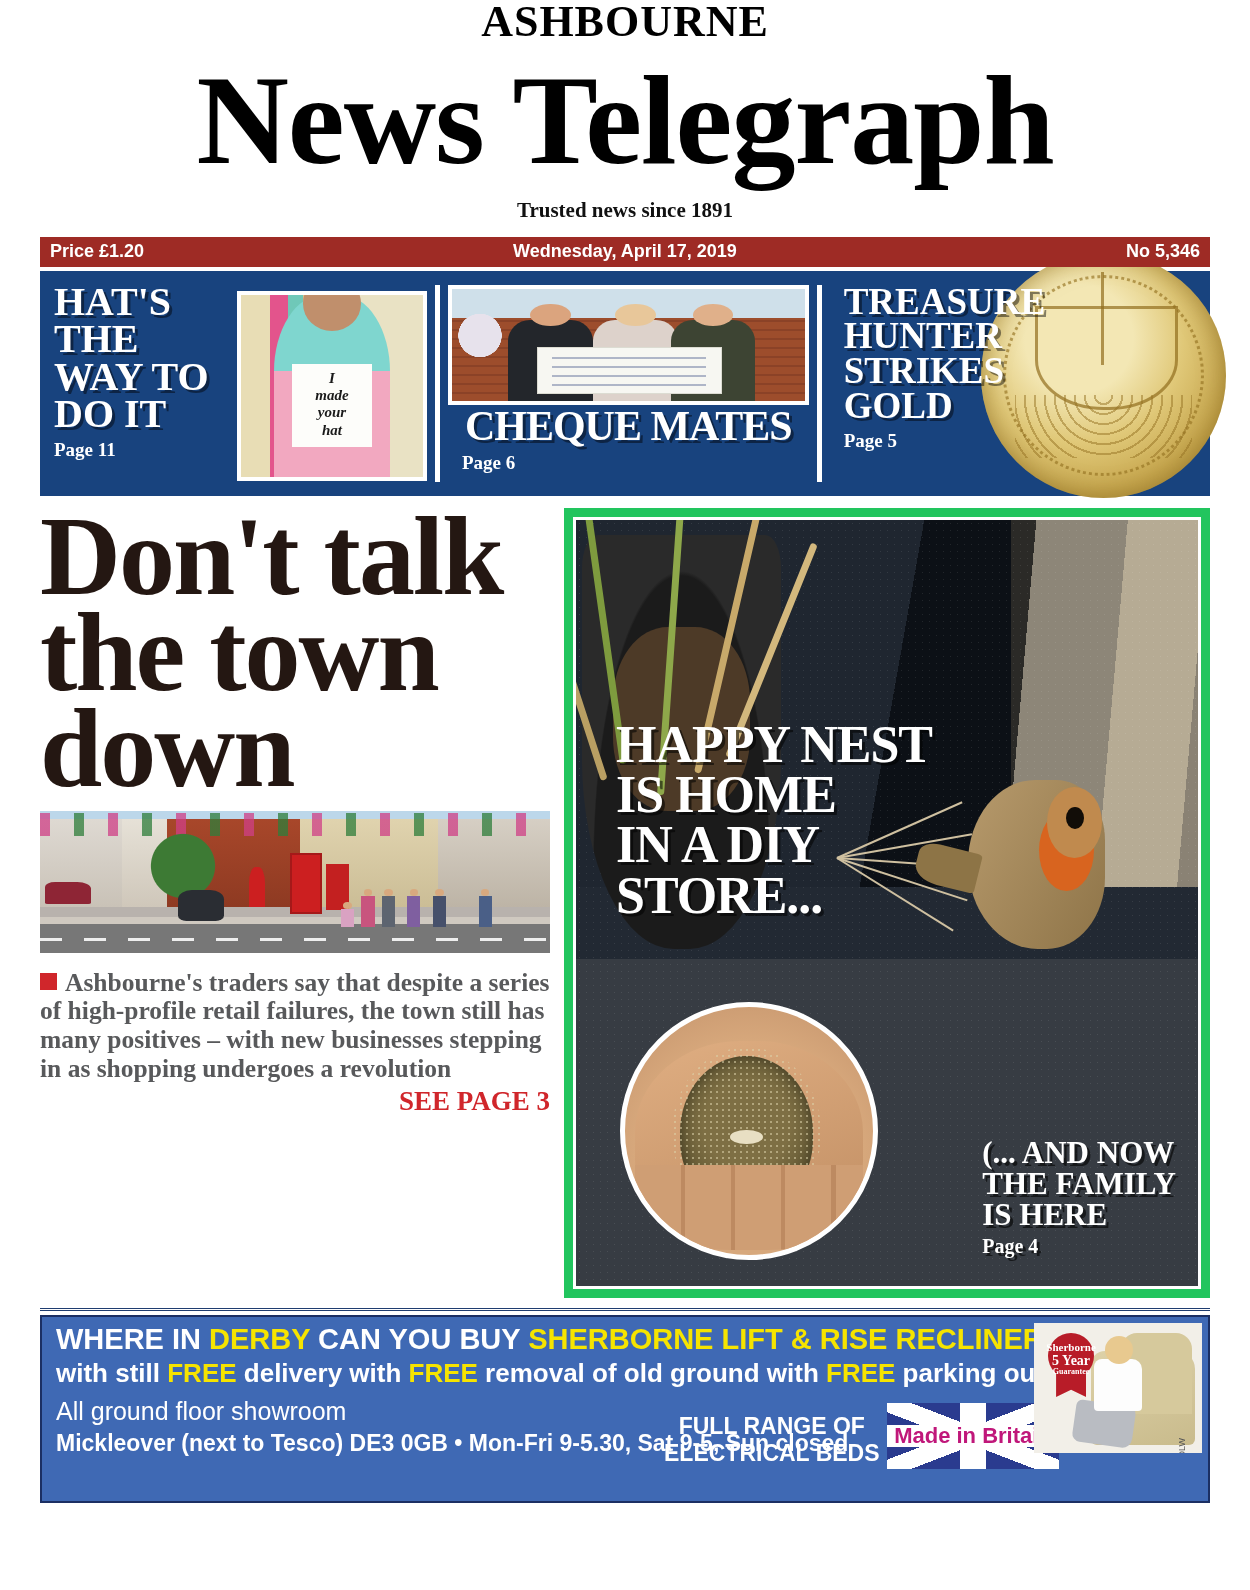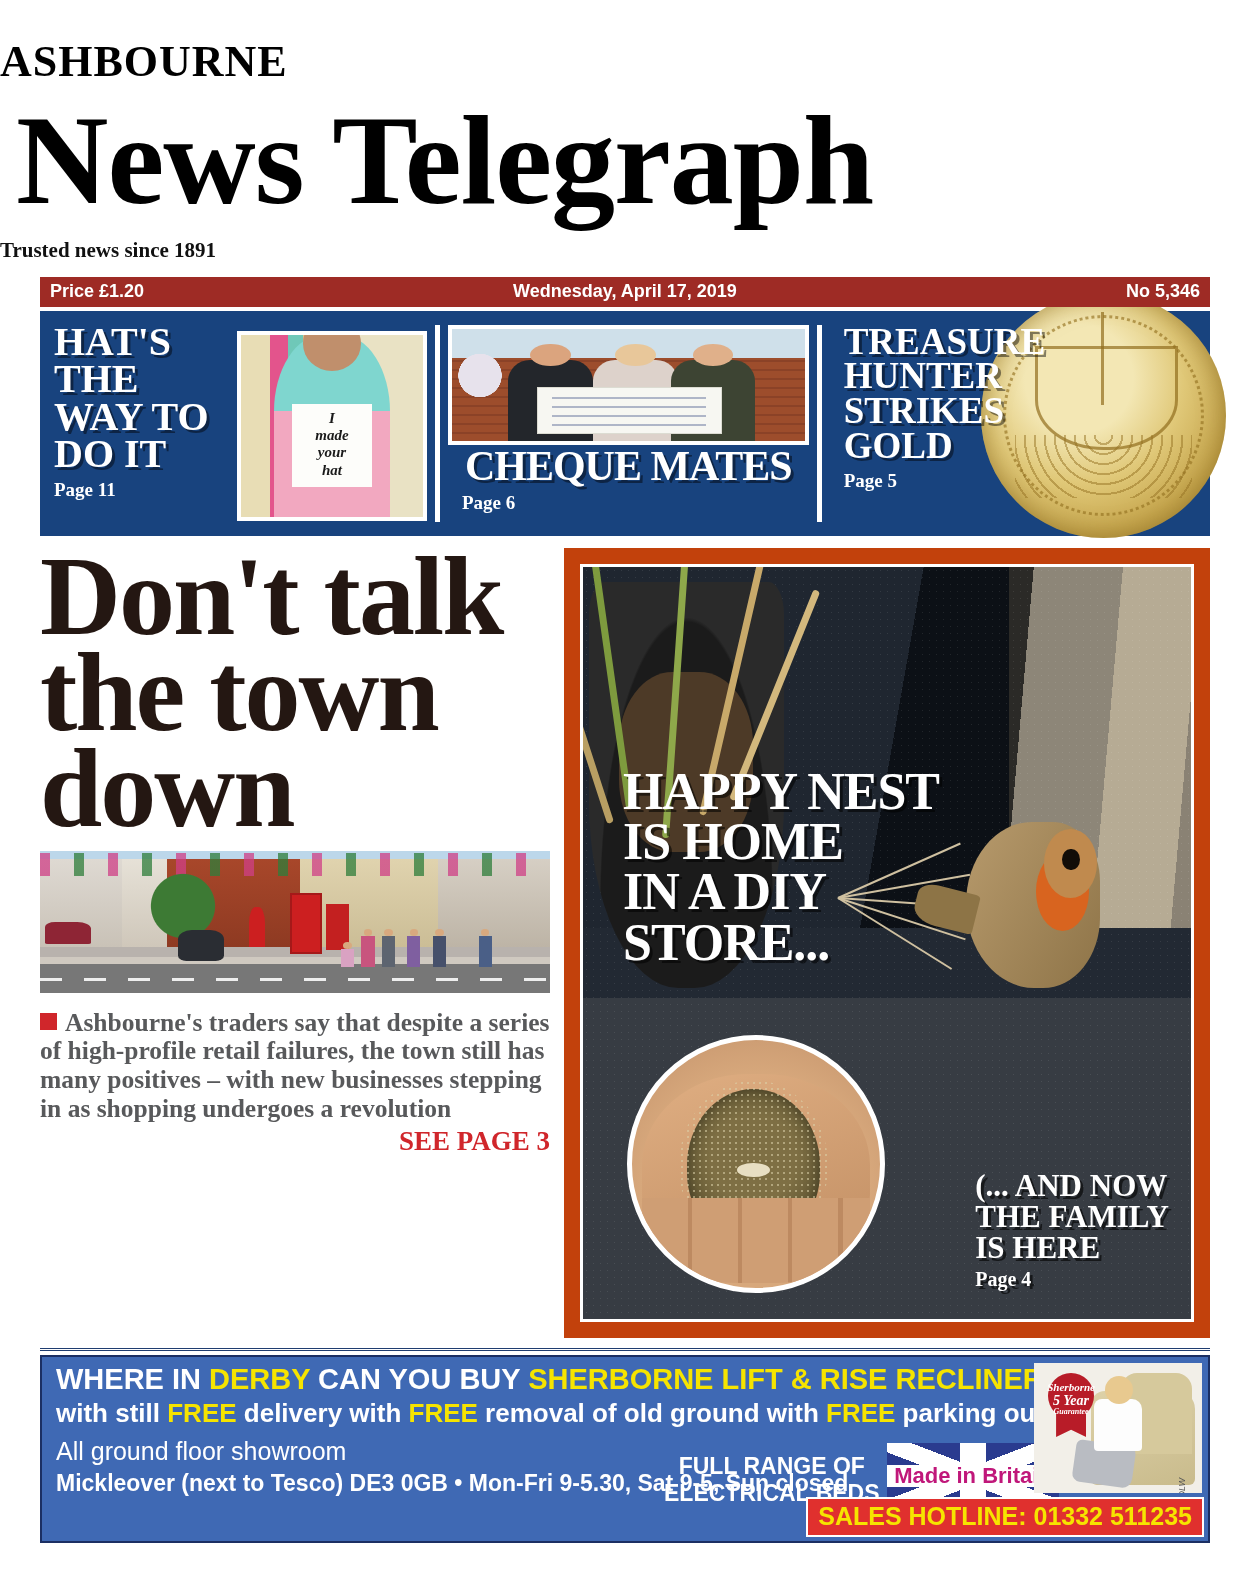--- a/index.html
+++ b/index.html
@@ -8,21 +8,21 @@
   }
   body {
     width: 1250px; height: 1590px;
     font-family: "Liberation Serif", serif;
     overflow: hidden;
     position: relative;
   }
   .page { width: 1250px; height: 1590px; position: relative; background:#fff; }
 
   
-  .masthead { padding-top: 40px; }
+  .masthead { text-align: center; }
   .mh-top {
     font-family: "Liberation Serif", serif;
     font-weight: 700;
     font-size: 44px;
     letter-spacing: 1px;
     color: #000;
     line-height: 1;
     margin-bottom: 2px;
   }
   .mh-main {
@@ -231,21 +231,21 @@
   .seepage {
     text-align: right;
     font-family: "Liberation Serif", serif;
     font-weight: 700;
     font-size: 27px;
     color: #d0262b;
     margin-top: 2px;
   }
 
   
-  .right-col { flex: 1; background: #c2410c; padding: 16px; box-sizing: border-box; position: relative; }
+  .right-col { flex: 1; background: #22c55e; padding: 9px; box-sizing: border-box; position: relative; }
   .big-photo {
     width: 100%; height: 100%;
     border: 3px solid #fff;
     box-sizing: border-box;
     position: relative;
     overflow: hidden;
     background: linear-gradient(100deg, #1f2630 0 46%, #0c1016 46% 72%, #6d6a61 72% 100%);
   }
   .bp-kerb { position:absolute; right:0; top:0; width:30%; height:100%;
     background: linear-gradient(95deg,#2b2a27 0 10%, #8d8678 10% 46%, #b6ab94 46% 78%, #8a8274 78% 100%); }
@@ -365,21 +365,20 @@
   }
   .ad-flag span {
     position:absolute; left:0; right:0; top:50%; transform:translateY(-50%);
     text-align:center; font-weight:700; font-size:22px; color:#c0177a;
     -webkit-text-stroke: 3px #fff; paint-order: stroke fill;
   }
   .ad-chair {
     position:absolute; right: 6px; top: 6px; width: 168px; height: 130px;
     background: linear-gradient(180deg,#f2efe8 0 100%);
     overflow:hidden;
-    font-style:italic;
   }
   .ch-seat { position:absolute; right:4%; bottom:6%; width:62%; height:72%;
     background: linear-gradient(160deg,#ddd1a8,#c9bb8c); border-radius:14px 18px 6px 6px; }
   .ch-back { position:absolute; right:6%; bottom:30%; width:42%; height:62%;
     background:#d6c99c; border-radius:16px 16px 0 0;}
   .ch-lady-h { position:absolute; left:42%; top:10%; width:17%; height:22%;
     background:#e8c98f; border-radius:50%;}
   .ch-lady-b { position:absolute; left:36%; top:28%; width:28%; height:40%;
     background:#fdfdfd; border-radius:8px 10px 4px 4px;}
   .ch-lady-l { position:absolute; left:24%; top:62%; width:36%; height:32%;
@@ -584,17 +583,16 @@
             <div class="tail"></div>
           <div class="txt">
             <div>Sherborne</div>
             <div style="font-size:14px">5 Year</div>
             <div style="font-size:8px">Guarantee</div>
           </div>
         </div>
         <div class="ad-olw">OLW</div>
       </div>
 
-      <div class="ad-hot">SALES HOTLINE: 01332 511235</div>
     </div>
   </div>
 
 </div>
 
 </body></html>

